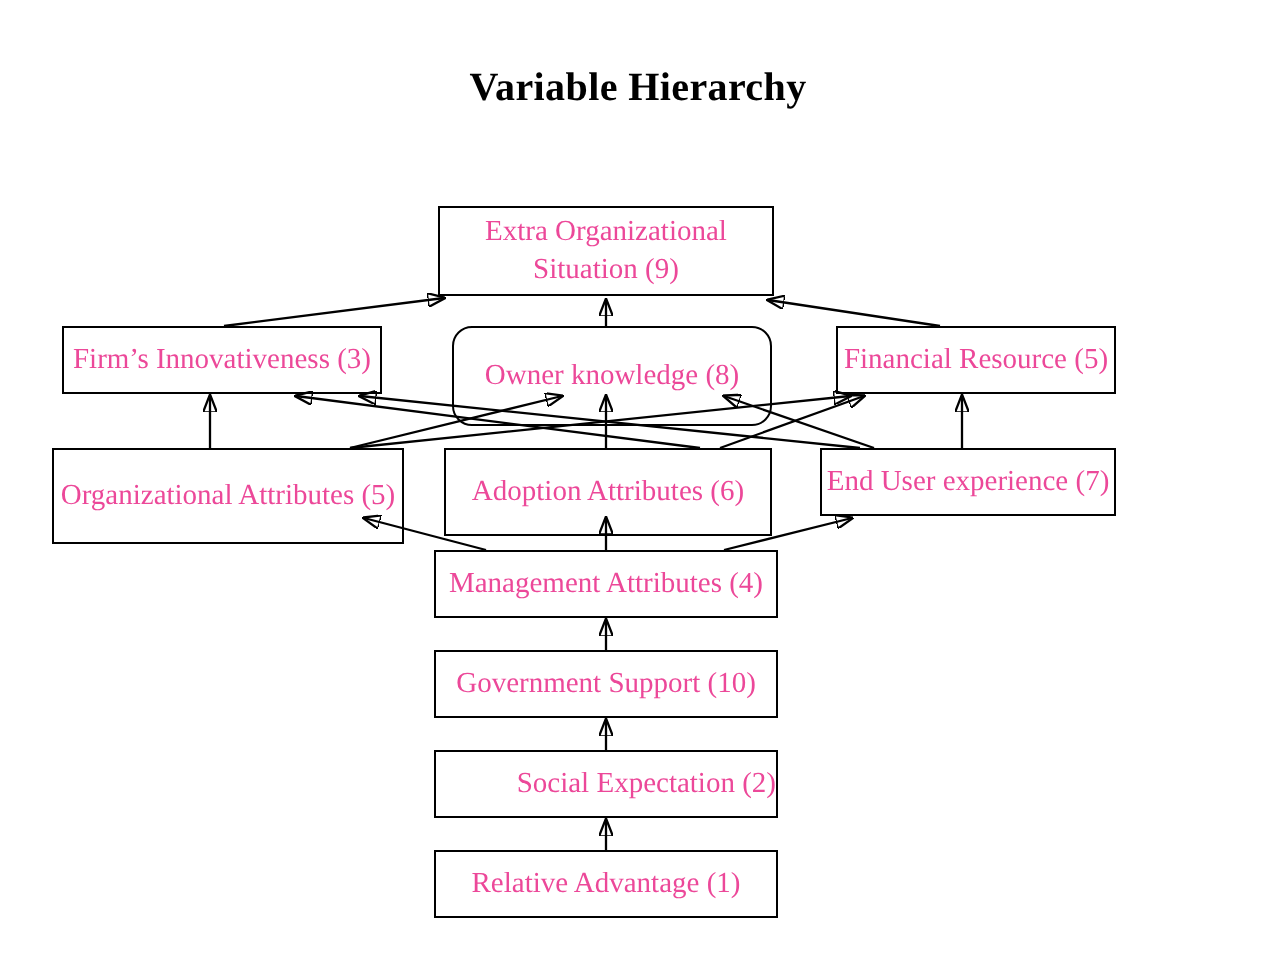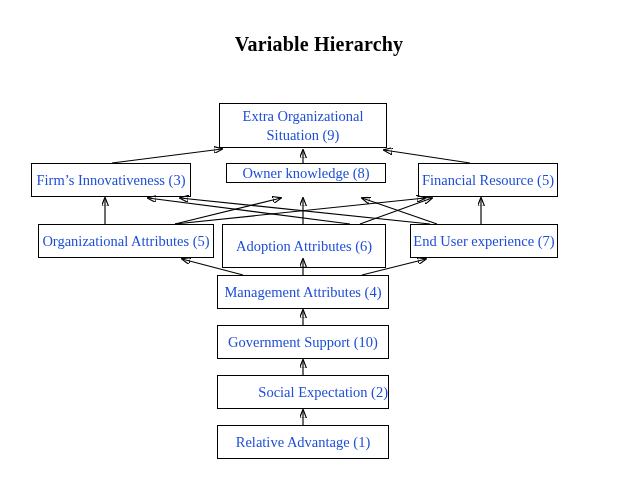--- a/index.html
+++ b/index.html
@@ -35,21 +35,21 @@
     top: 434px;
     font-size: 13px;
     color: #888888;
     font-family: "Liberation Sans", sans-serif;
   }
   .node {
     position: absolute;
     box-sizing: border-box;
     border: 1px solid #000000;
     background: transparent;
-    color: #1d4ed8;
+    color: #ec4899;
     display: flex;
     align-items: center;
     justify-content: center;
     text-align: center;
     font-size: 14.5px;
     line-height: 1.25;
     white-space: nowrap;
     z-index: 3;
   }
   .node.wrap {
@@ -109,27 +109,27 @@
         <line x1="303" y1="425" x2="303" y2="410" marker-end="url(#arrowhead)"></line>
       </g>
   </svg>
 
   <div class="node wrap" style="left: 219px; top: 103px; width: 168px; height: 45px;">
     <span class="node-label">Extra Organizational Situation (9)</span>
   </div>
   <div class="node" style="left: 31px; top: 163px; width: 160px; height: 34px;">
     <span class="node-label">Firm’s Innovativeness (3)</span>
   </div>
-  <div class="node" style="left: 226px; top: 163px; width: 160px; height: 20px;">
+  <div class="node" style="left: 226px; top: 163px; width: 160px; height: 50px; border-radius: 10px;">
     <span class="node-label">Owner knowledge (8)</span>
   </div>
   <div class="node" style="left: 418px; top: 163px; width: 140px; height: 34px;">
     <span class="node-label">Financial Resource (5)</span>
   </div>
-  <div class="node" style="left: 26px; top: 224px; width: 176px; height: 34px; margin-left: 12px;">
+  <div class="node" style="left: 26px; top: 224px; width: 176px; height: 48px;">
     <span class="node-label">Organizational Attributes (5)</span>
   </div>
   <div class="node" style="left: 222px; top: 224px; width: 164px; height: 44px;">
     <span class="node-label">Adoption Attributes (6)</span>
   </div>
   <div class="node" style="left: 410px; top: 224px; width: 148px; height: 34px;">
     <span class="node-label">End User experience (7)</span>
   </div>
   <div class="node" style="left: 217px; top: 275px; width: 172px; height: 34px;">
     <span class="node-label">Management Attributes (4)</span>

